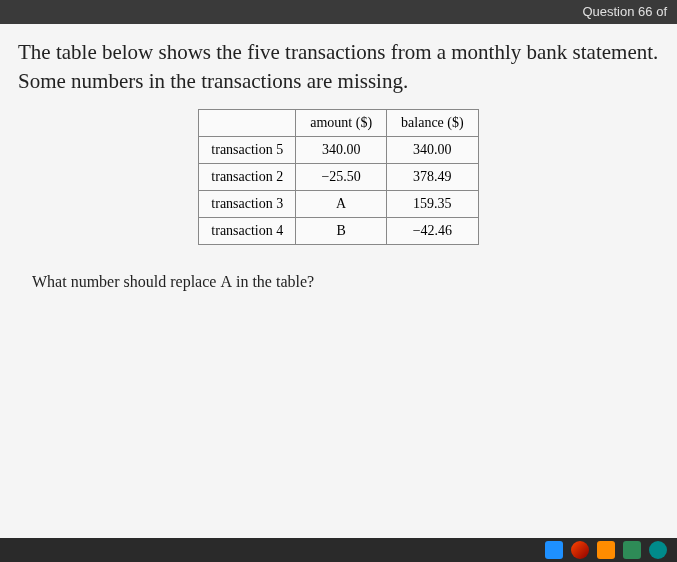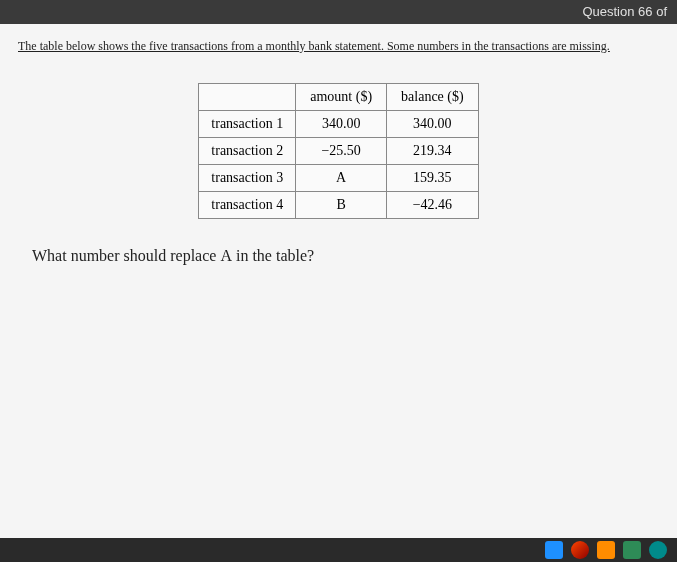--- a/index.html
+++ b/index.html
@@ -21,25 +21,24 @@
       height: 24px;
     }
     .content-area {
       background: #f5f5f5;
       margin: 0;
       padding: 14px 18px 0 18px;
       height: 514px;
       position: relative;
     }
     .question-text {
-      font-size: 12px;
+      font-size: 21px;
       color: #222;
       line-height: 1.4;
-      margin-bottom: 28px;
-      text-decoration: underline;
+      margin-bottom: 12px;
     }
     .data-table {
       border-collapse: collapse;
       margin: 0 auto 28px auto;
       background: #fafafa;
     }
     .data-table th, .data-table td {
       border: 1px solid #888;
       padding: 5px 14px;
       text-align: center;
@@ -107,28 +106,28 @@
   <p class="question-text">The table below shows the five transactions from a monthly bank statement. Some numbers in the transactions are missing.</p>
 
   <table class="data-table">
     <tbody>
         <tr>
       <th class="empty-corner"></th>
       <th>amount ($)</th>
       <th>balance ($)</th>
     </tr>
     <tr>
-      <td class="row-label">transaction 1</td>
+      <td class="row-label">transaction 5</td>
       <td>340.00</td>
       <td>340.00</td>
     </tr>
     <tr>
       <td class="row-label">transaction 2</td>
       <td>−25.50</td>
-      <td>219.34</td>
+      <td>378.49</td>
     </tr>
     <tr>
       <td class="row-label">transaction 3</td>
       <td>A</td>
       <td>159.35</td>
     </tr>
     <tr>
       <td class="row-label">transaction 4</td>
       <td>B</td>
       <td>−42.46</td>

